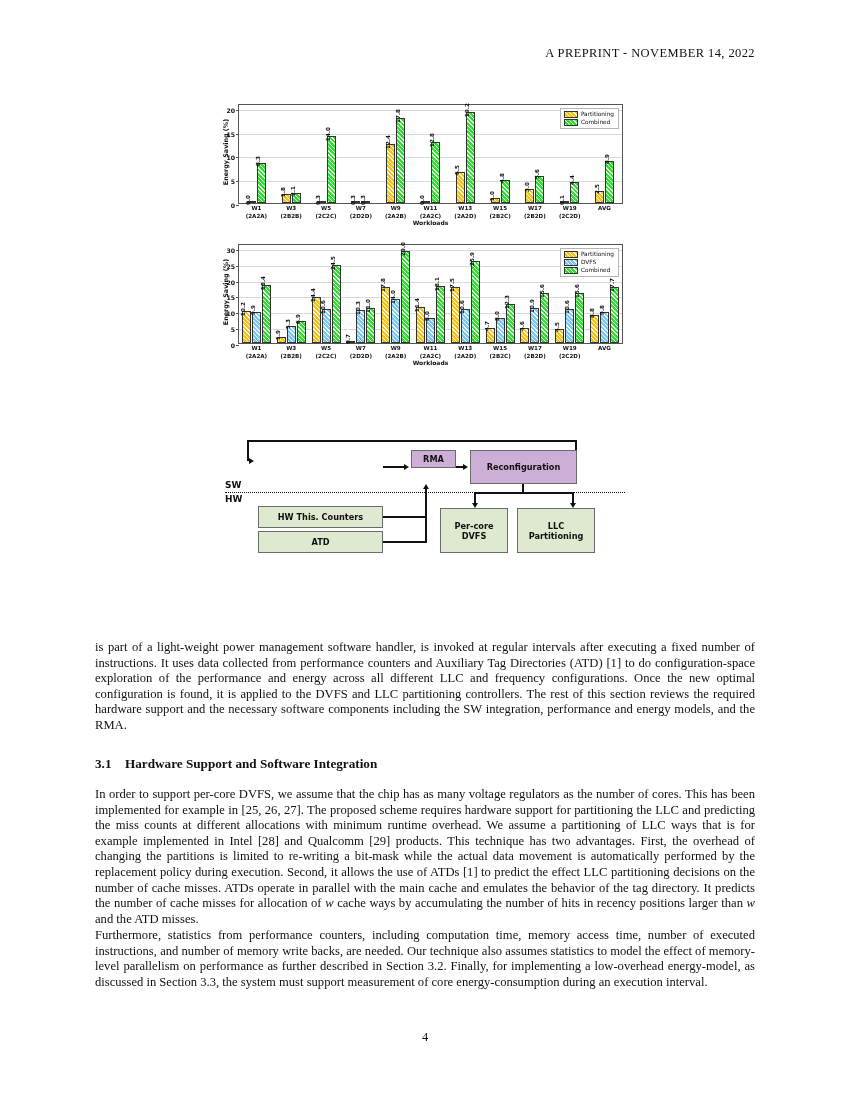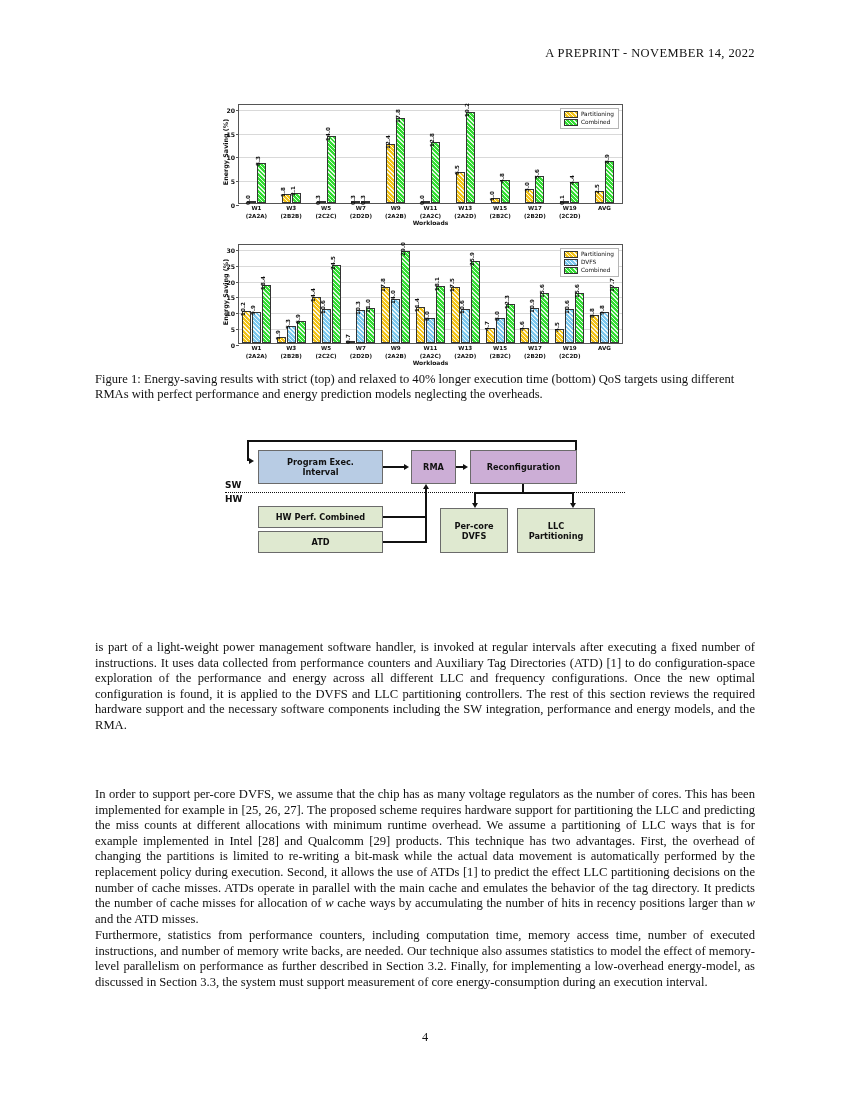--- a/index.html
+++ b/index.html
@@ -592,39 +592,34 @@
               <div class="legend-swatch h-green"></div>
               <div class="legend-text">Combined</div>
             </div>
           </div>
       </div>
       <div class="ylabel" id="chart1-ylabel" style="left:-24px;top:50px;width:80px;text-align:center;">Energy Saving (%)</div>
       <div class="xaxis-title" style="position:absolute;left:28px;width:385px;top:120px;">Workloads</div>
     </div>
   </div>
 
-  <div class="caption" style="top:372px;">Figure 1: Energy-saving results with strict (top) and relaxed to 40% longer execution time (bottom) QoS targets using different RMAs with perfect performance and energy prediction models neglecting the overheads.</div>
 
   <div class="fig2">
     <div class="canvas">
 
       <div class="ln" style="left:22px;top:8px;width:330px;height:2px;"></div>
       <div class="ln" style="left:350px;top:8px;width:2px;height:18px;"></div>
       <div class="ln" style="left:22px;top:8px;width:2px;height:21px;"></div>
       <div class="arrow ar-right" style="left:24px;top:26px;"></div>
 
-      <div class="fbox blue-box" style="left:33px;top:18px;width:125px;height:34px;flex-direction:column;">
-        <span>Program Exec.</span>
-        <span>Interval</span>
-      </div>
 
       <div class="ln" style="left:158px;top:34px;width:22px;height:2px;"></div>
       <div class="arrow ar-right" style="left:179px;top:32px;"></div>
 
-      <div class="fbox purple-box" style="left:186px;top:18px;width:45px;height:34px;">
+      <div class="fbox purple-box" style="left:186px;top:18px;width:45px;height:18px;">
         <span>RMA</span>
       </div>
 
       <div class="ln" style="left:231px;top:34px;width:9px;height:2px;"></div>
       <div class="arrow ar-right" style="left:238px;top:32px;"></div>
 
       <div class="fbox purple-box" style="left:245px;top:18px;width:107px;height:34px;">
         <span>Reconfiguration</span>
       </div>
 
@@ -633,21 +628,21 @@
       <div class="swhw" style="left:0px;top:62px;">HW</div>
 
       <div class="ln" style="left:297px;top:52px;width:2px;height:10px;"></div>
       <div class="ln" style="left:249px;top:60px;width:100px;height:2px;"></div>
       <div class="ln" style="left:249px;top:60px;width:2px;height:13px;"></div>
       <div class="ln" style="left:347px;top:60px;width:2px;height:13px;"></div>
       <div class="arrow ar-down" style="left:247px;top:71px;"></div>
       <div class="arrow ar-down" style="left:345px;top:71px;"></div>
 
       <div class="fbox green-box" style="left:33px;top:74px;width:125px;height:22px;">
-        <span>HW Perf. Combined</span>
+        <span>HW This. Counters</span>
       </div>
 
       <div class="fbox green-box" style="left:33px;top:99px;width:125px;height:22px;">
         <span>ATD</span>
       </div>
 
       <div class="ln" style="left:158px;top:84px;width:44px;height:2px;"></div>
       <div class="ln" style="left:158px;top:109px;width:44px;height:2px;"></div>
       <div class="ln" style="left:200px;top:56px;width:2px;height:55px;"></div>
       <div class="arrow ar-up" style="left:198px;top:52px;"></div>
@@ -660,19 +655,22 @@
       <div class="fbox green-box" style="left:292px;top:76px;width:78px;height:45px;flex-direction:column;">
         <span>LLC</span>
         <span>Partitioning</span>
       </div>
     </div>
   </div>
 
 
   <div class="body-text" style="top:640px;">is part of a light-weight power management software handler, is invoked at regular intervals after executing a fixed number of instructions. It uses data collected from performance counters and Auxiliary Tag Directories (ATD) [1] to do configuration-space exploration of the performance and energy across all different LLC and frequency configurations. Once the new optimal configuration is found, it is applied to the DVFS and LLC partitioning controllers. The rest of this section reviews the required hardware support and the necessary software components including the SW integration, performance and energy models, and the RMA.</div>
 
+  <div class="sec-head" style="top:756px;">
+    <span class="num">3.1</span><span>Hardware Support and Software Integration</span>
+  </div>
 
   <div class="body-text" style="top:787px;"><span>In order to support per-core DVFS, we assume that the chip has as many voltage regulators as the number of cores. This has been implemented for example in [25, 26, 27]. The proposed scheme requires hardware support for partitioning the LLC and predicting the miss counts at different allocations with minimum runtime overhead. We assume a partitioning of LLC ways that is for example implemented in Intel [28] and Qualcomm [29] products. This technique has two advantages. First, the overhead of changing the partitions is limited to re-writing a bit-mask while the actual data movement is automatically performed by the replacement policy during execution. Second, it allows the use of ATDs [1] to predict the effect LLC partitioning decisions on the number of cache misses. ATDs operate in parallel with the main cache and emulates the behavior of the tag directory. It predicts the number of cache misses for allocation of </span><i>w</i><span> cache ways by accumulating the number of hits in recency positions larger than </span><i>w</i><span> and the ATD misses.</span></div>
 
   <div class="body-text" style="top:928px;">Furthermore, statistics from performance counters, including computation time, memory access time, number of executed instructions, and number of memory write backs, are needed. Our technique also assumes statistics to model the effect of memory-level parallelism on performance as further described in Section 3.2. Finally, for implementing a low-overhead energy-model, as discussed in Section 3.3, the system must support measurement of core energy-consumption during an execution interval.</div>
 
   <div class="pagenum">4</div>
 </div>
 
 </body></html>

